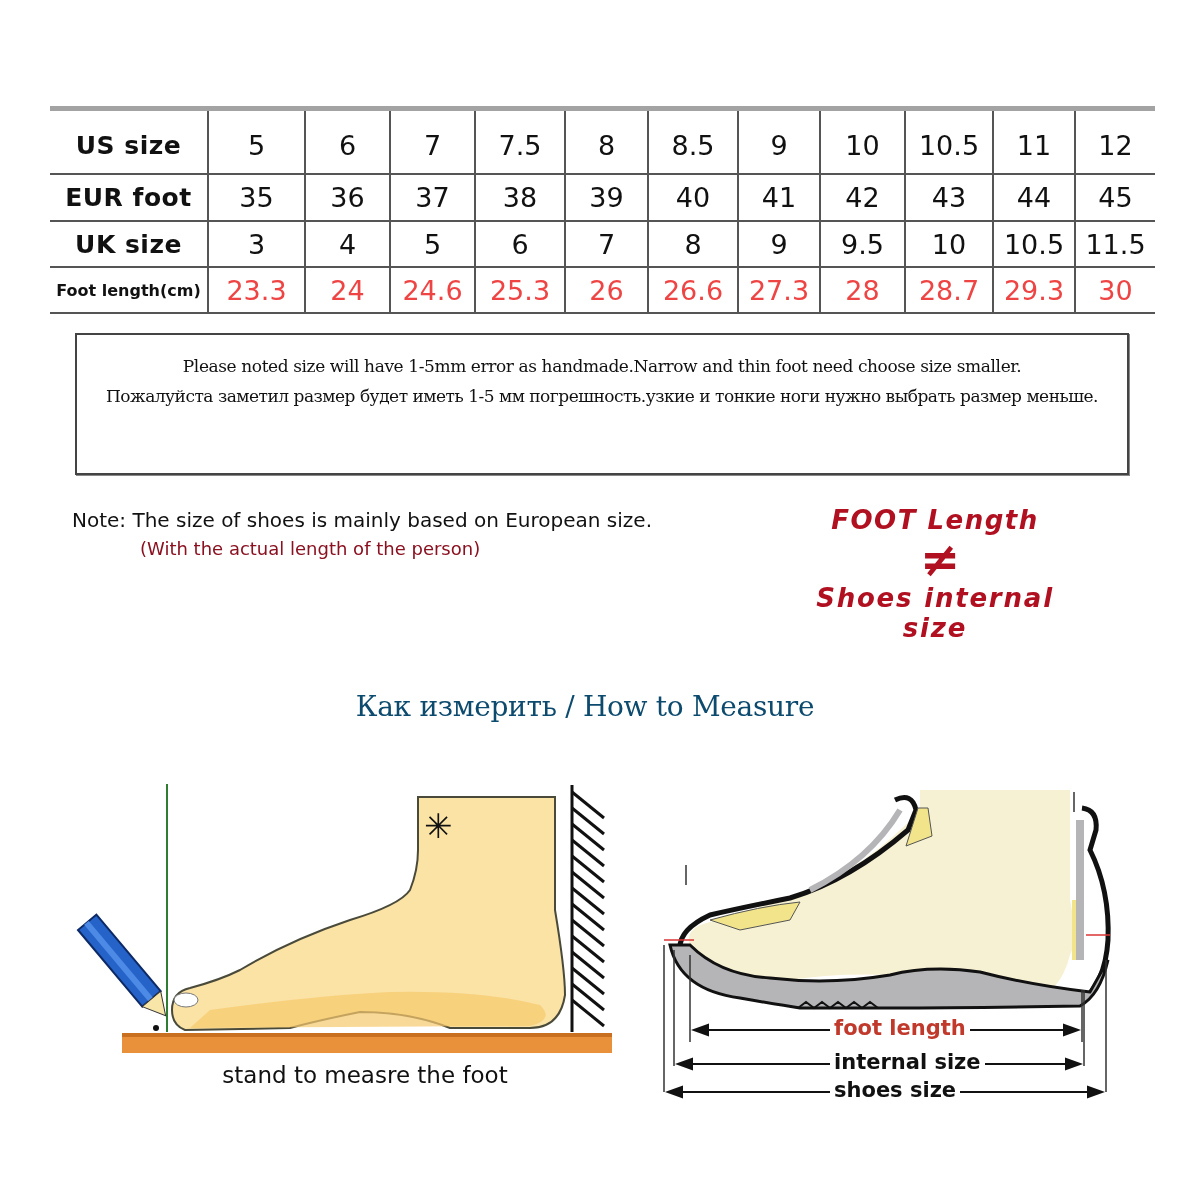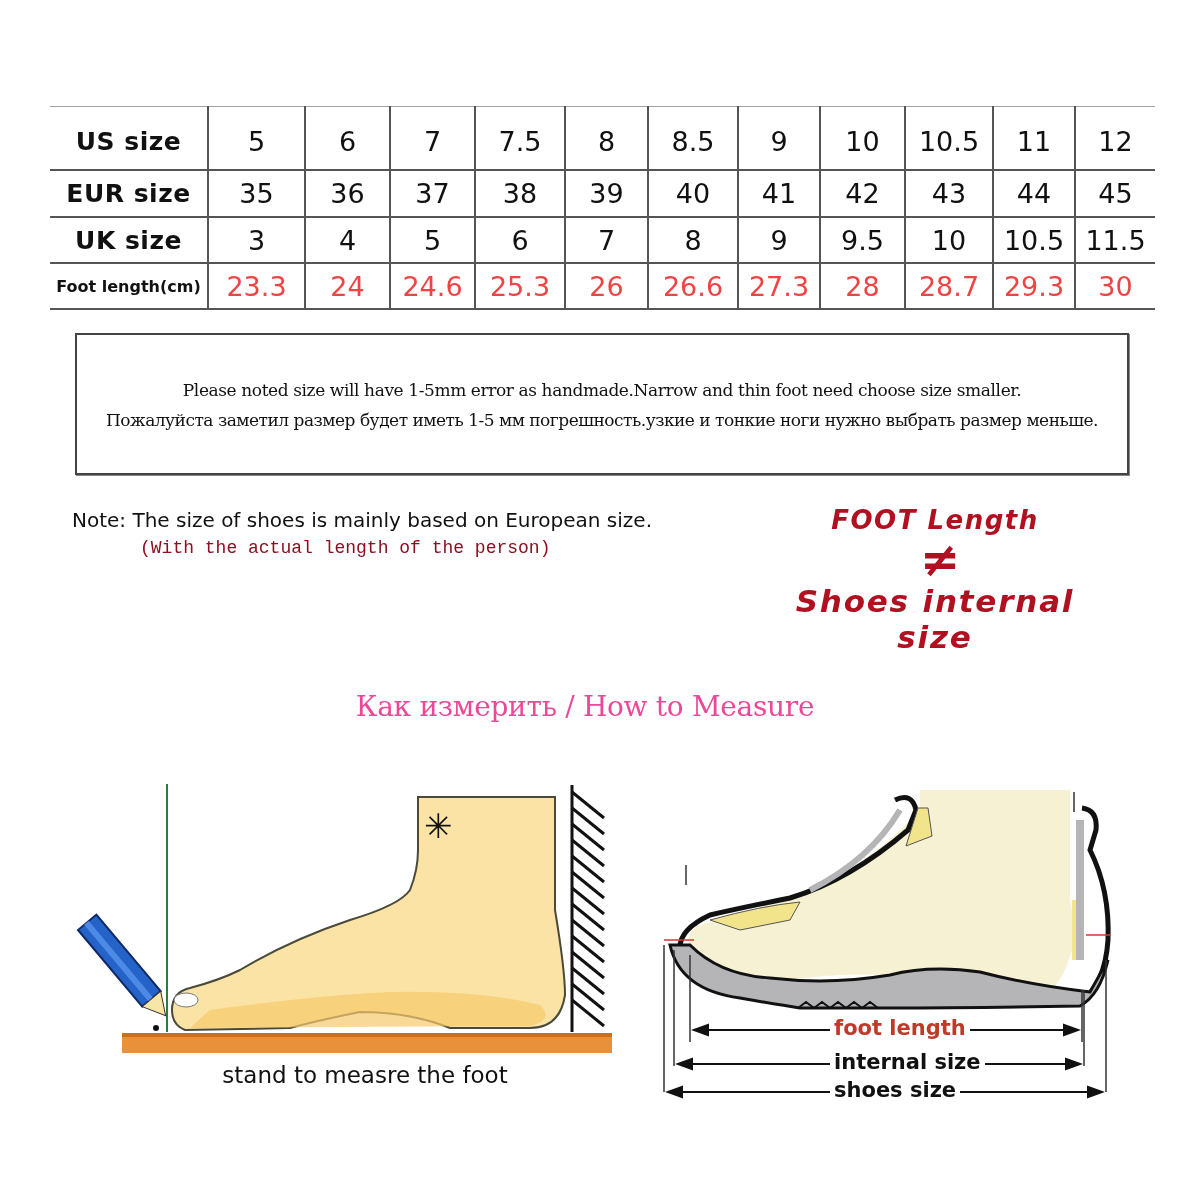--- a/index.html
+++ b/index.html
@@ -7,21 +7,21 @@
       width: 1200px; height: 1200px; background: #ffffff;
       position: relative; overflow: hidden;
       font-family: "DejaVu Sans", sans-serif; color: #111;
     }
     .abs { position: absolute; }
 
     
     #size-table {
       position: absolute; left: 50px; top: 106px; width: 1105px;
       border-collapse: collapse; table-layout: fixed;
-      border-top: 1px solid #a3a3a3;
+      border-top: 5px solid #a3a3a3;
     }
     #size-table td {
       border-right: 2px solid #555; border-bottom: 2px solid #555;
       text-align: center; vertical-align: middle; padding: 0;
       font-family: "DejaVu Sans", sans-serif; font-size: 27px; color: #111;
     }
     #size-table td:last-child { border-right: none; }
     #size-table tr.r0 td { height: 56px; padding-top: 6px; }
     #size-table tr.r1 td { height: 45px; }
     #size-table tr.r2 td { height: 44px; }
@@ -29,34 +29,34 @@
     #size-table td.hdr { font-size: 25px; font-weight: bold; color: #111; letter-spacing: 0.5px; }
     #size-table tr.r3 td.hdr { font-size: 16px; font-weight: bold; color: #111; letter-spacing: 0; margin-top: 48px; }
 
     
     #notice {
       position: absolute; left: 75px; top: 333px; width: 1050px; height: 138px;
       border: 2px solid #444; box-shadow: 1px 1px 0 #888;
       font-family: "DejaVu Serif", serif; font-size: 17px; line-height: 30px;
       text-align: center; color: #111;
     }
-    #notice .line1 { margin-top: 40px; letter-spacing: -0.4px; }
+    #notice .line1 { margin-top: 16px; letter-spacing: -0.4px; }
     #notice .line2 { padding: 0 0; letter-spacing: -0.5px; }
 
     #note-main { left: 72px; top: 508px; font-size: 20px; color: #111; }
-    #note-sub { left: 140px; top: 538px; font-size: 18px; color: #8b1020; font-family: Liberation Mono, monospace; }
+    #note-sub { left: 140px; top: 538px; font-size: 18px; color: #8b1020; }
 
     #foot-vs-shoe { left: 780px; top: 505px; width: 310px; text-align: center; color: #b01020; font-style: italic; font-weight: bold; }
     #foot-vs-shoe .t1 { font-size: 26px; letter-spacing: 1.5px; }
     #foot-vs-shoe .neq { font-size: 48px; line-height: 48px; font-style: normal; font-weight: bold; color: #b01020; margin-left: 10px; }
-    #foot-vs-shoe .t2 { font-size: 31px; letter-spacing: 1.8px; }
+    #foot-vs-shoe .t2 { font-size: 26px; letter-spacing: 1.8px; }
 
     #measure-title {
       left: 0; width: 1170px; top: 690px; text-align: center;
-      font-family: "DejaVu Serif", serif; font-size: 28px; color: #ec4899; letter-spacing: -0.3px;
+      font-family: "DejaVu Serif", serif; font-size: 28px; color: #0c4a6e; letter-spacing: -0.3px;
     }
 
     #left-diagram { left: 60px; top: 770px; width: 560px; height: 340px; }
     #left-caption { left: 60px; top: 1062px; width: 610px; text-align: center; font-size: 23px; color: #111; }
 
     #right-diagram { left: 650px; top: 780px; width: 480px; height: 330px; }
     .dim-label { position: absolute; font-size: 21px; font-weight: bold; background: #fff; padding: 0 4px; }
   </style>
 </head>
 <body>
@@ -85,21 +85,21 @@
       <td>7.5</td>
       <td>8</td>
       <td>8.5</td>
       <td>9</td>
       <td>10</td>
       <td>10.5</td>
       <td>11</td>
       <td>12</td>
     </tr>
     <tr class="r1">
-      <td class="hdr">EUR size</td>
+      <td class="hdr">EUR foot</td>
       <td>35</td>
       <td>36</td>
       <td>37</td>
       <td>38</td>
       <td>39</td>
       <td>40</td>
       <td>41</td>
       <td>42</td>
       <td>43</td>
       <td>44</td>

